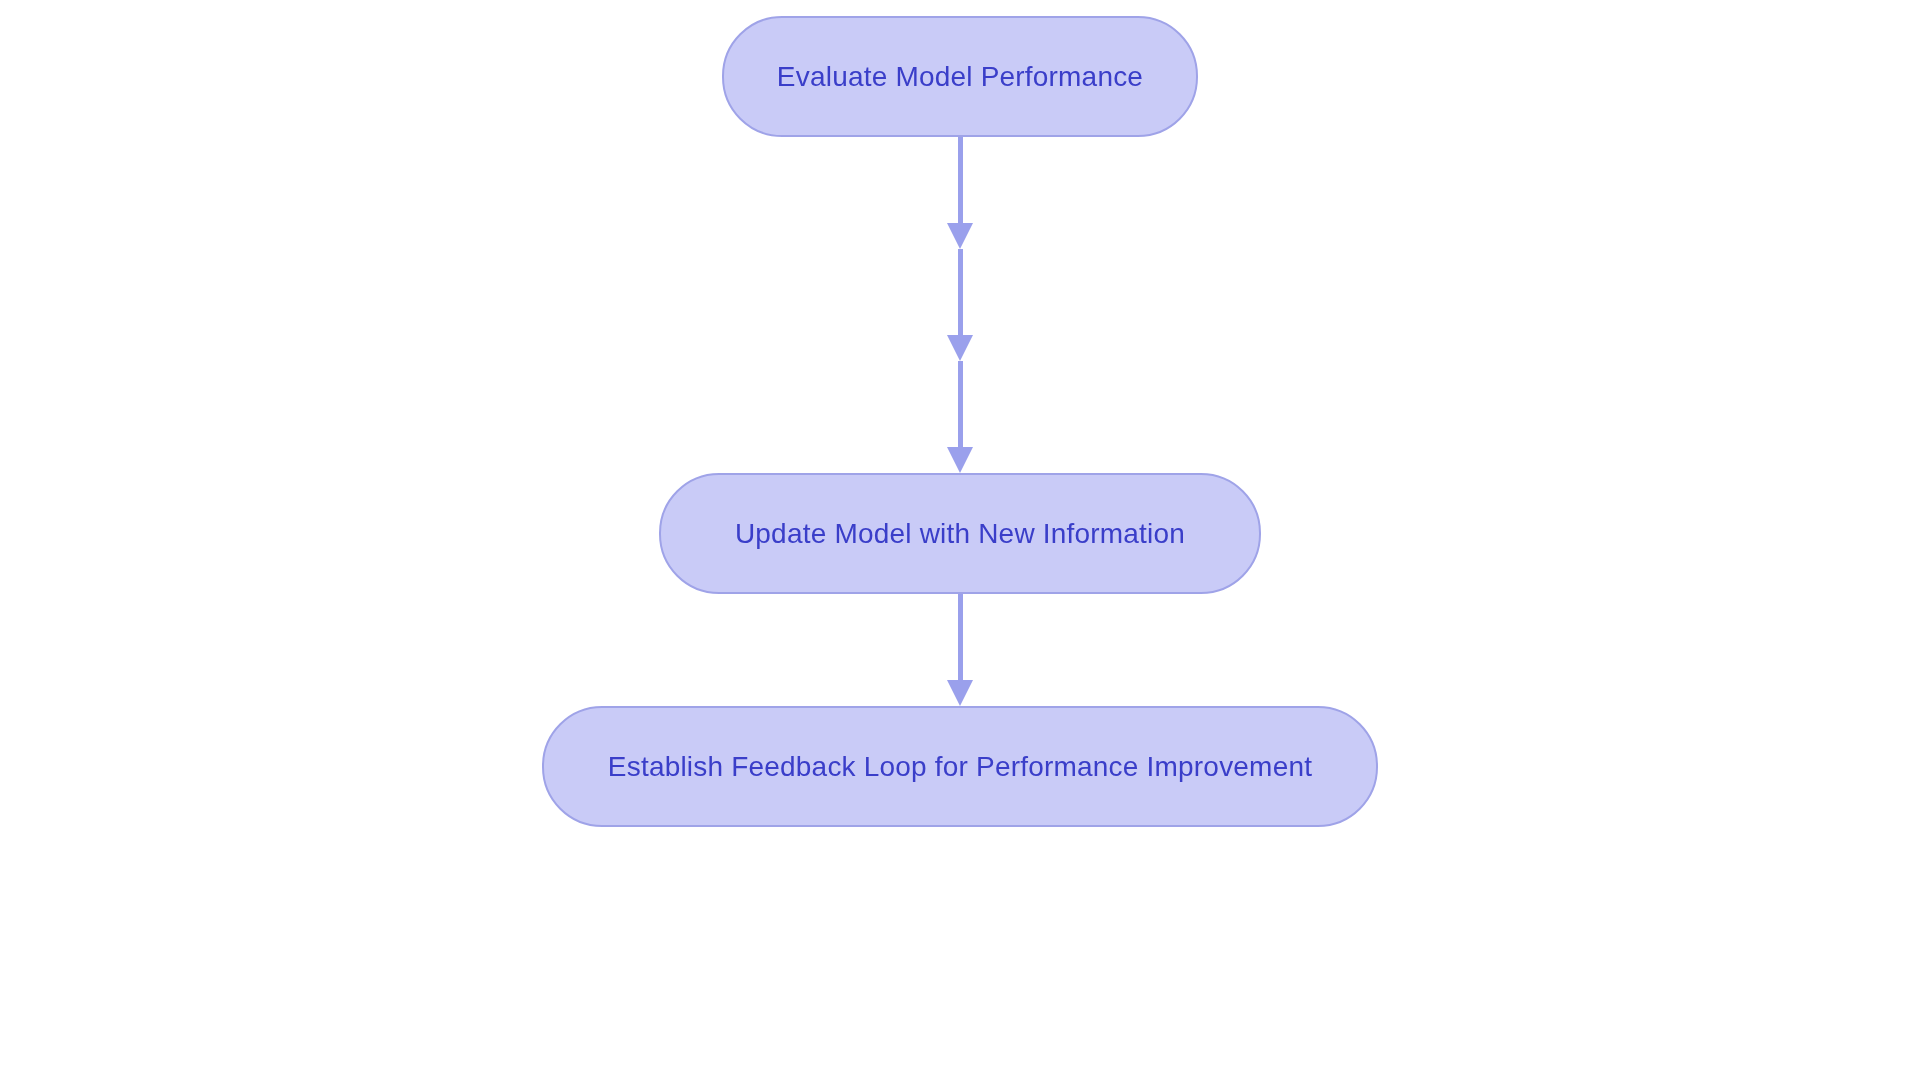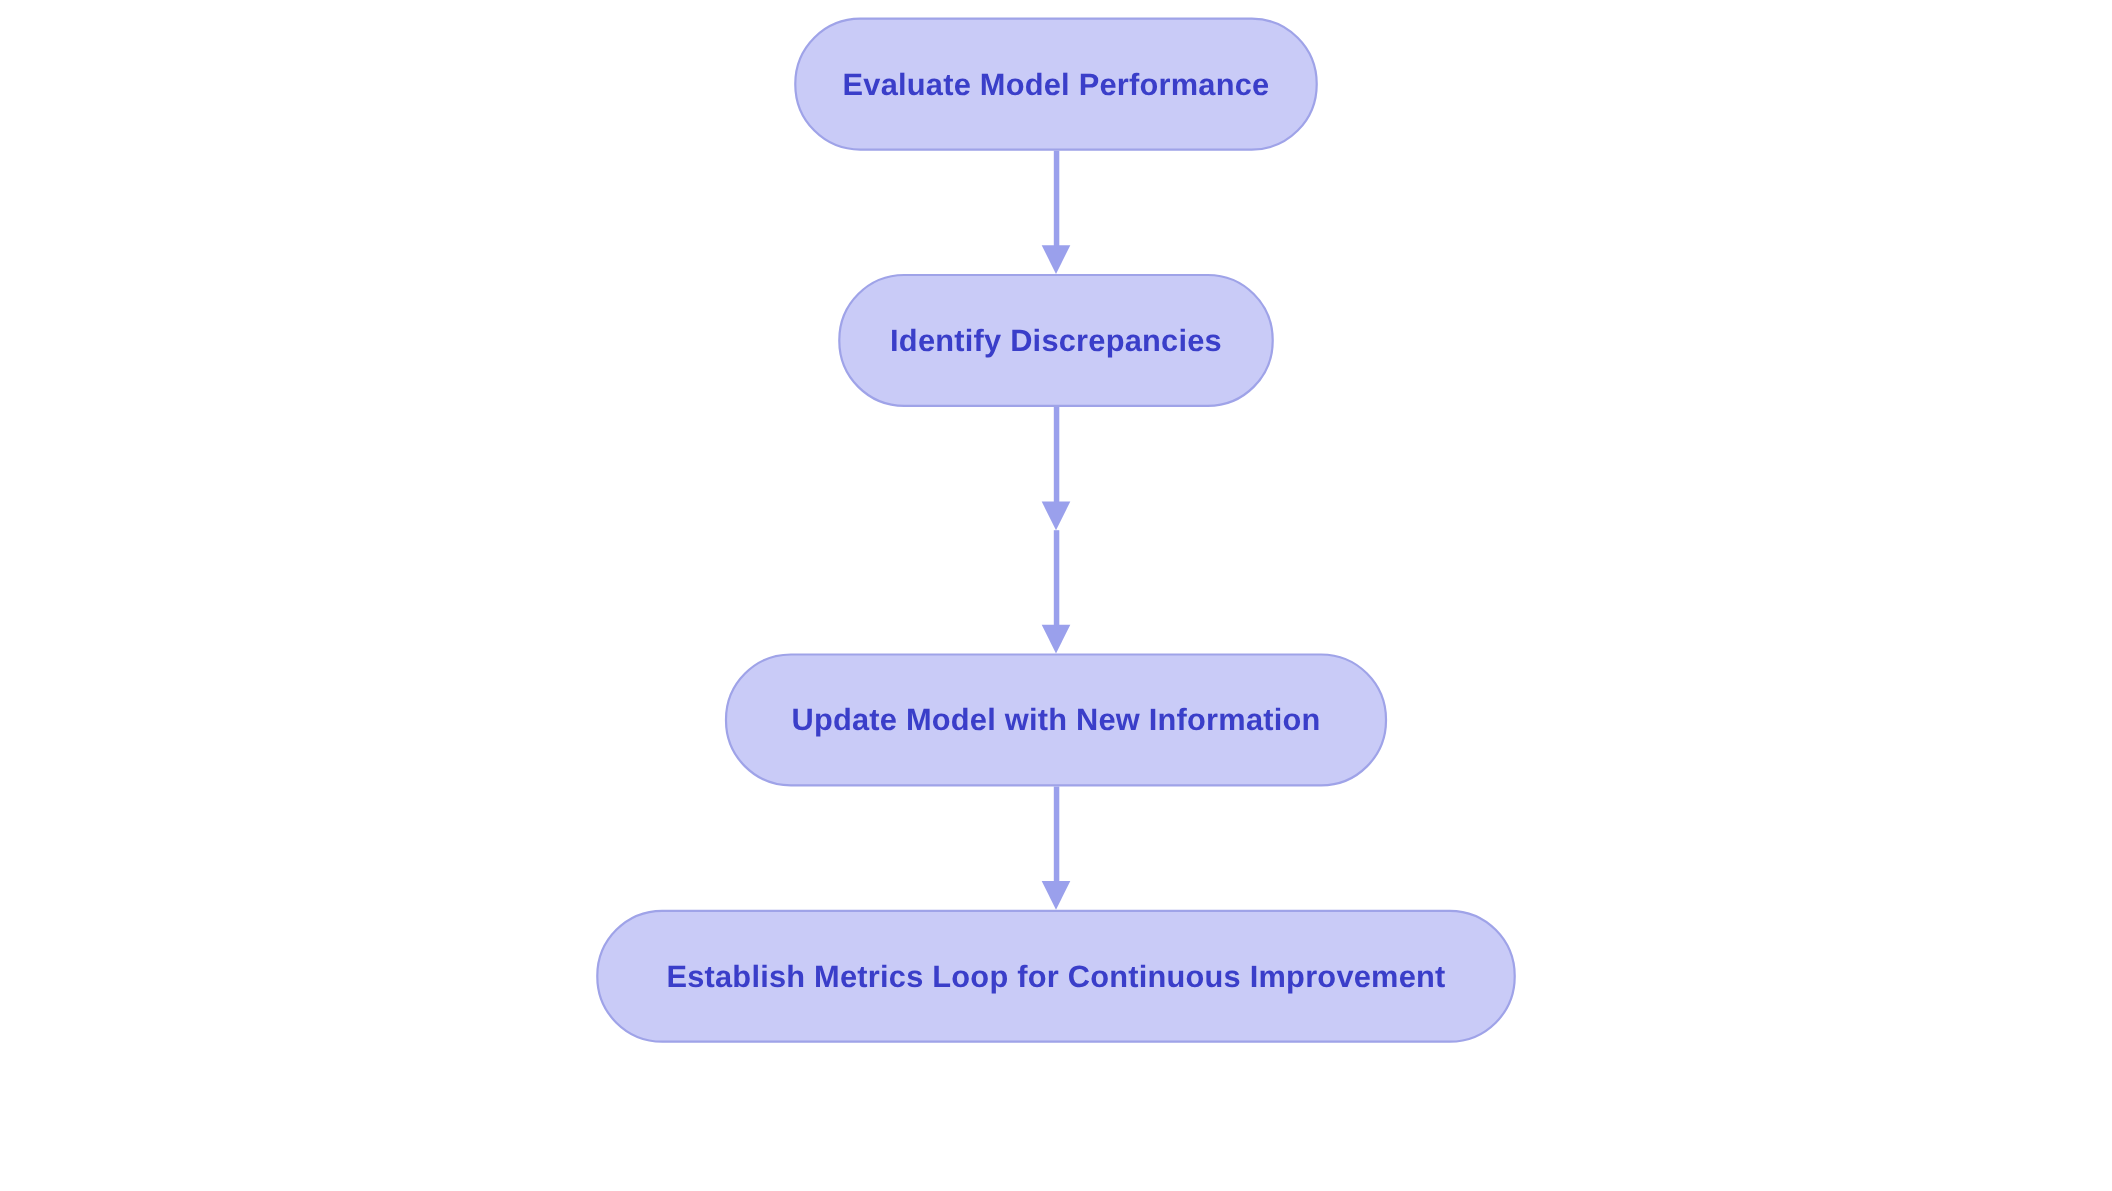--- a/index.html
+++ b/index.html
@@ -35,21 +35,21 @@
     background: var(--node-fill);
     border: 2px solid var(--node-border);
     display: flex;
     align-items: center;
     justify-content: center;
     flex: 0 0 auto;
   }
   .node-label {
     color: var(--node-text);
     font-size: 28px;
-    font-weight: 700;
+    font-weight: 400;
     letter-spacing: 0.2px;
     white-space: nowrap;
     text-align: left;
   }
   
   .n0 { width: 476px; }
   .n1 { width: 396px; }
   .n2 { width: 738px; }
   .n3 { width: 602px; }
   .n4 { width: 836px; }
@@ -82,23 +82,20 @@
 
   <div class="node n0">
     <span class="node-label">Evaluate Model Performance</span>
   </div>
 
   <div class="arrow">
     <div class="arrow-line"></div>
     <div class="arrow-head"></div>
   </div>
 
-  <div class="node n1">
-    <span class="node-label">Identify Discrepancies</span>
-  </div>
 
   <div class="arrow">
     <div class="arrow-line"></div>
     <div class="arrow-head"></div>
   </div>
 
 
   <div class="arrow">
     <div class="arrow-line"></div>
     <div class="arrow-head"></div>
@@ -107,16 +104,16 @@
   <div class="node n3">
     <span class="node-label">Update Model with New Information</span>
   </div>
 
   <div class="arrow">
     <div class="arrow-line"></div>
     <div class="arrow-head"></div>
   </div>
 
   <div class="node n4">
-    <span class="node-label">Establish Metrics Loop for Continuous Improvement</span>
+    <span class="node-label">Establish Feedback Loop for Performance Improvement</span>
   </div>
 
 </div>
 
 </body></html>

